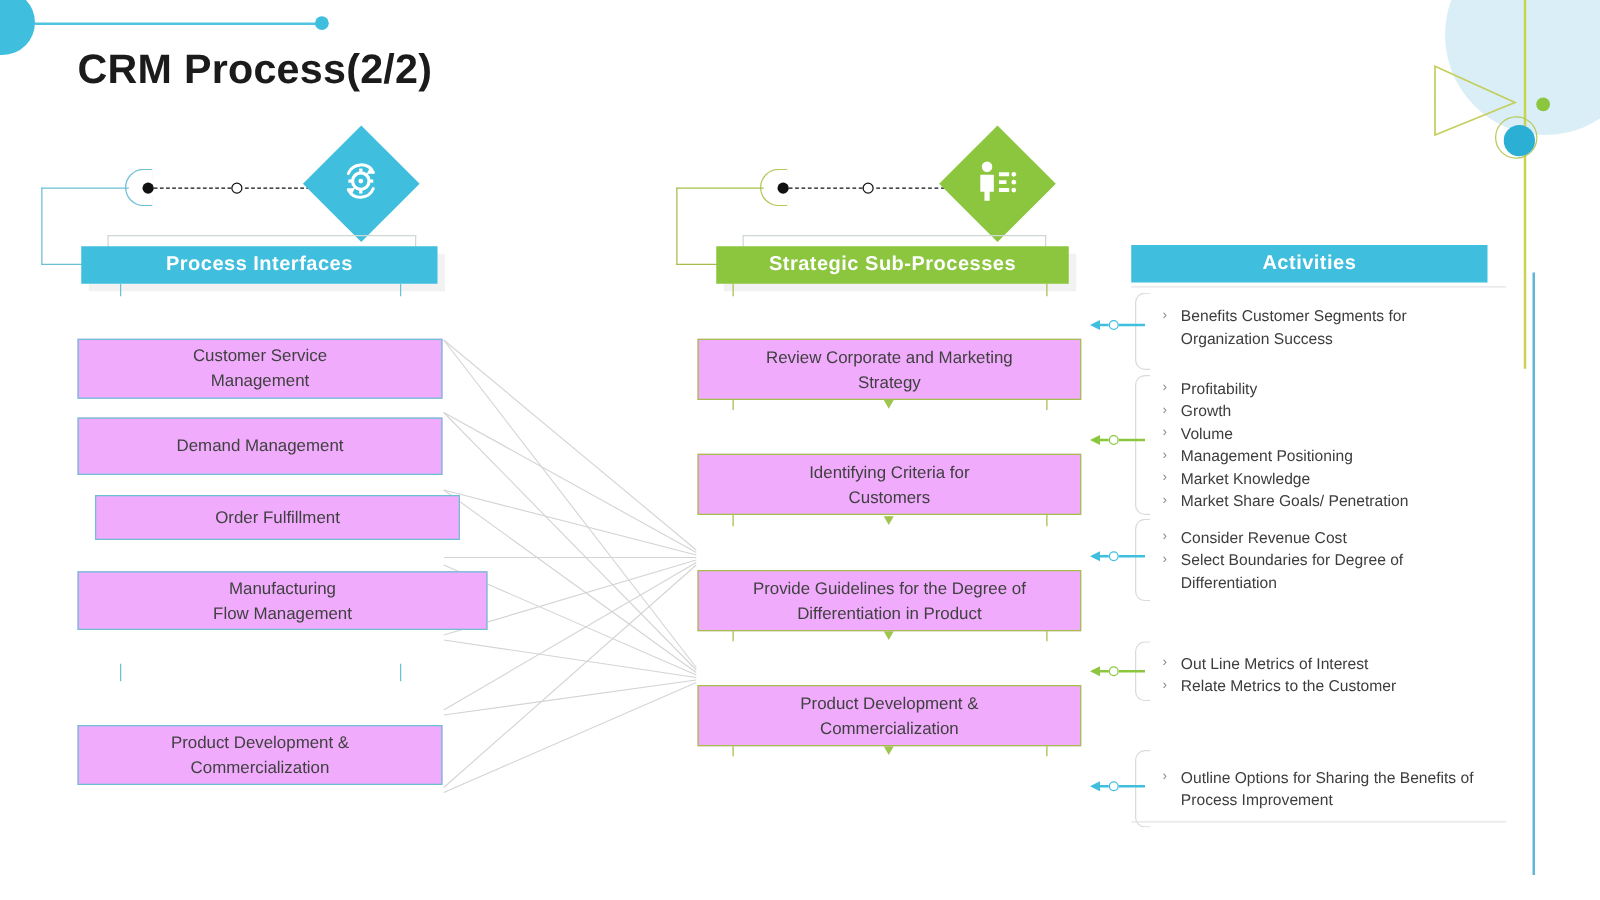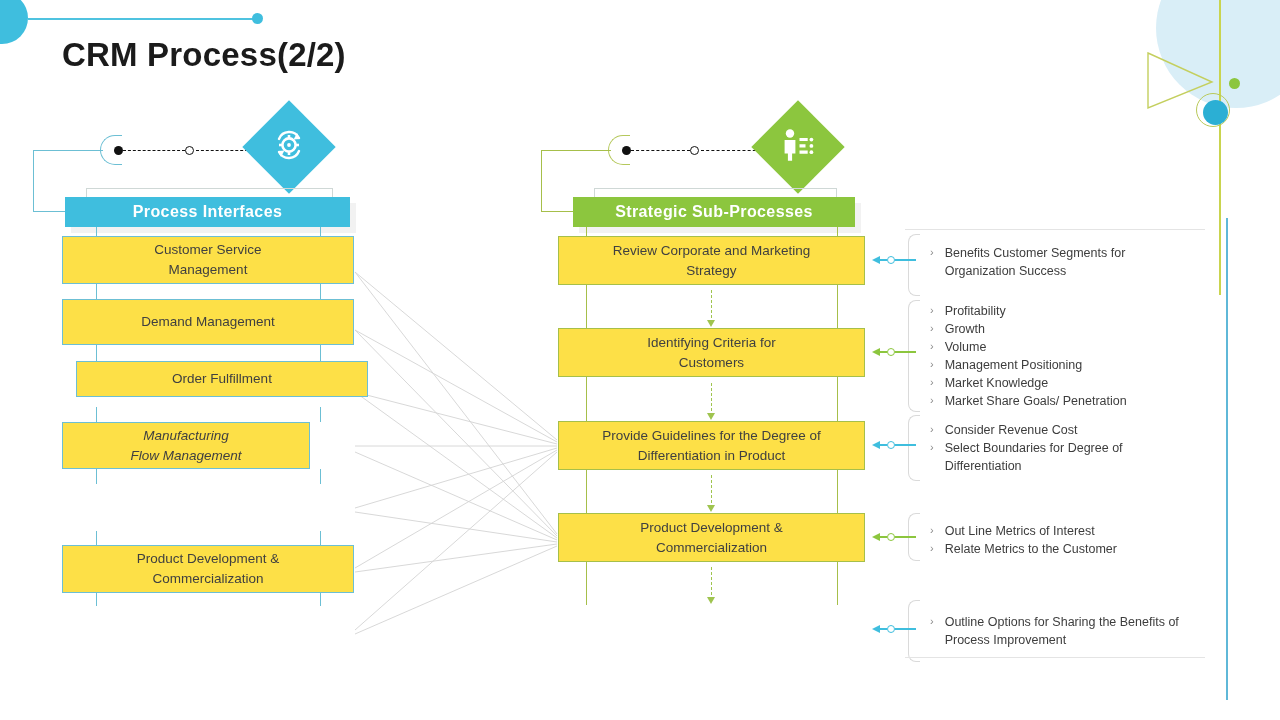--- a/index.html
+++ b/index.html
@@ -72,30 +72,31 @@
 
   
   .header-bracket { position: absolute; border: 1px solid #cfd8d6; border-bottom: none; }
   #brk-1 { left: 86px; top: 188px; width: 247px; height: 10px; }
   #brk-2 { left: 594px; top: 188px; width: 243px; height: 10px; }
 
   
   .pbox {
     position: absolute; display: flex; align-items: center; justify-content: center;
     text-align: center; font-size: 13.5px; color: #404040; line-height: 1.45;
-    background: #fde047;
+    background: #f0abfc;
+    margin-top: 35px;
   }
   .pbox.blue { border: 1px solid #6cbfd4; }
   .pbox.green { border: 1px solid #a6bf4a; }
 
   
   #lbox0 { left: 62px; top: 236px; width: 292px; height: 48px; }
   #lbox1 { left: 62px; top: 299px; width: 292px; height: 46px; }
   #lbox2 { left: 76px; top: 361px; width: 292px; height: 36px; }
-  #lbox3 { left: 62px; top: 422px; width: 248px; height: 47px; font-style: italic; }
+  #lbox3 { left: 62px; top: 422px; width: 328px; height: 47px; }
   #lbox4 { left: 62px; top: 484px; width: 292px; height: 47px; }
   #lbox5 { left: 62px; top: 545px; width: 292px; height: 48px; }
   #lbox6 { left: 62px; top: 606px; width: 292px; height: 47px; }
 
   
   #mbox0 { left: 558px; top: 236px; width: 307px; height: 49px; }
   #mbox1 { left: 558px; top: 328px; width: 307px; height: 49px; }
   #mbox2 { left: 558px; top: 421px; width: 307px; height: 49px; }
   #mbox3 { left: 558px; top: 513px; width: 307px; height: 49px; }
   #mbox4 { left: 558px; top: 605px; width: 307px; height: 49px; }
@@ -250,20 +251,21 @@
   </div>
   <div class="lbracket g" style="left:541px;top:150px;width:70px;height:62px;"></div>
 
   <div class="header-bracket" id="brk-1"></div>
   <div class="header-bracket" id="brk-2"></div>
   <div class="header-shadow" id="header-process-sh"></div>
   <div class="header-shadow" id="header-strategic-sh"></div>
 
   <div class="col-header" id="header-process">Process Interfaces</div>
   <div class="col-header" id="header-strategic">Strategic Sub-Processes</div>
+  <div class="col-header" id="header-activities">Activities</div>
 
   <div class="vconn" style="left:96px;top:227px;height:10px;"></div>
   <div class="vconn" style="left:320px;top:227px;height:10px;"></div>
   <div class="vconn" style="left:96px;top:284px;height:15px;"></div>
   <div class="vconn" style="left:320px;top:284px;height:15px;"></div>
   <div class="vconn" style="left:96px;top:345px;height:16px;"></div>
   <div class="vconn" style="left:320px;top:345px;height:16px;"></div>
   <div class="vconn" style="left:96px;top:407px;height:15px;"></div>
   <div class="vconn" style="left:320px;top:407px;height:15px;"></div>
   <div class="vconn" style="left:96px;top:469px;height:15px;"></div>

